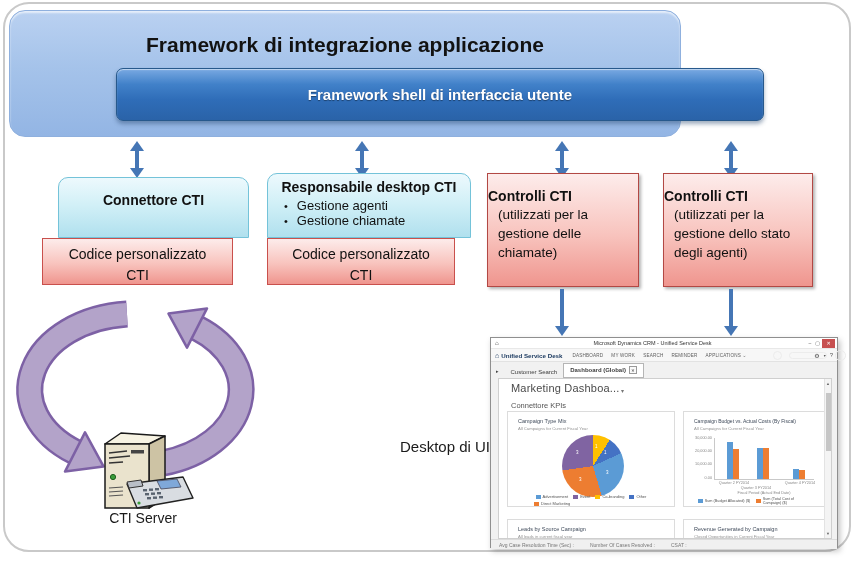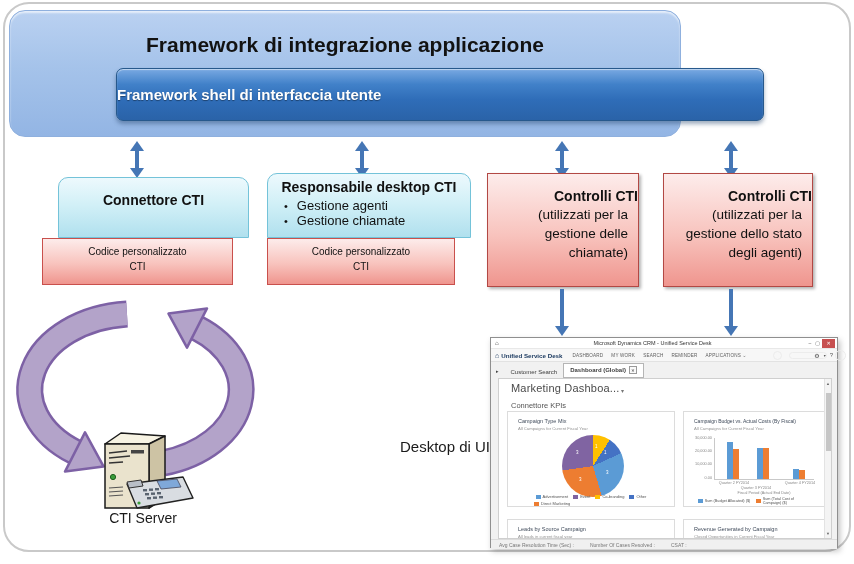--- a/index.html
+++ b/index.html
@@ -13,42 +13,42 @@
   
   .header { position:absolute; left:9px; top:10px; width:672px; height:127px; border-radius:16px;
     background:linear-gradient(180deg,#bad1f1 0%,#a5c3ea 45%,#93b5e4 100%);
     border:1px solid #8fb0de; box-shadow:inset 0 2px 2px rgba(255,255,255,.65); }
   .header-title { position:absolute; left:0; top:22px; width:100%; text-align:center;
     font-size:21px; font-weight:700; color:#121212; }
   .shell { position:absolute; left:106px; top:57px; width:648px; height:53px; border-radius:7px;
     background:linear-gradient(180deg,#7cadе4 0%,#79a9e2 4%,#4181c9 30%,#2f6db8 60%,#2a63a8 100%);
     background:linear-gradient(180deg,#79a9e2 0%,#4181c9 30%,#2f6db8 60%,#2a63a8 100%);
     border:1px solid #27598c; box-shadow:0 3px 4px rgba(40,70,110,.45), inset 0 1px 1px rgba(255,255,255,.55);
-    display:flex; align-items:center; }
+    display:flex; align-items:center; justify-content:center; }
   .shell span { color:#fff; font-size:15px; font-weight:700; text-shadow:0 1px 1px rgba(0,0,0,.4); }
 
   
   .varrow { position:absolute; top:141px; width:14px; height:37px; display:flex; flex-direction:column; align-items:center; }
   .darrow { position:absolute; top:289px; width:14px; height:47px; display:flex; flex-direction:column; align-items:center; }
   .ah { width:0; height:0; border-left:7px solid transparent; border-right:7px solid transparent; }
   .ah.up { border-bottom:10px solid #4576b5; }
   .ah.down { border-top:10px solid #4576b5; }
   .sh { width:4px; flex:1; background:#4576b5; }
 
   
   .bluebox { position:absolute; background:linear-gradient(180deg,#edf9fd 0%,#d2f0f7 45%,#b0e0ee 100%);
     border:1.5px solid #74c3d9; border-radius:10px 10px 0 0; text-align:center; }
   .pinkbox { position:absolute; background:linear-gradient(180deg,#fdeceb 0%,#f8c3bd 55%,#ef958e 100%);
     border:1.5px solid #c9504c; text-align:center; }
   .boxtitle { font-size:14px; font-weight:700; color:#111; }
-  .codetext { font-size:10px; color:#111; line-height:1.5; padding-top:5px; }
+  .codetext { font-size:14px; color:#111; line-height:1.5; padding-top:5px; }
   .bullets { text-align:left; margin:3px 0 0 16px; font-size:13px; color:#111; }
   .bullets div::before { content:"•"; margin-right:9px; font-size:11px; }
   .ctrlbox { position:absolute; background:linear-gradient(180deg,#fdeceb 0%,#f8c3bd 55%,#ef958e 100%);
-    border:1.5px solid #b24844; box-shadow:2px 2px 3px rgba(0,0,0,.3); text-align:right; padding-top:14px; }
+    border:1.5px solid #b24844; box-shadow:2px 2px 3px rgba(0,0,0,.3); text-align:left; padding-top:14px; }
   .ctrlbox .sub { font-size:13.5px; color:#111; line-height:1.4; padding:2px 10px 0 10px; }
 
   
   .server-label { position:absolute; left:88px; top:510px; width:110px; text-align:center; font-size:14px; color:#1a1a1a; }
   .desktop-label { position:absolute; left:383px; top:438px; width:110px; font-size:15px; color:#1a1a1a;margin-left:17px; }
 
   svg { position:absolute; }
 
   
   .crm { position:absolute; left:490px; top:337px; width:348px; height:211px; background:#f1f1f1;

